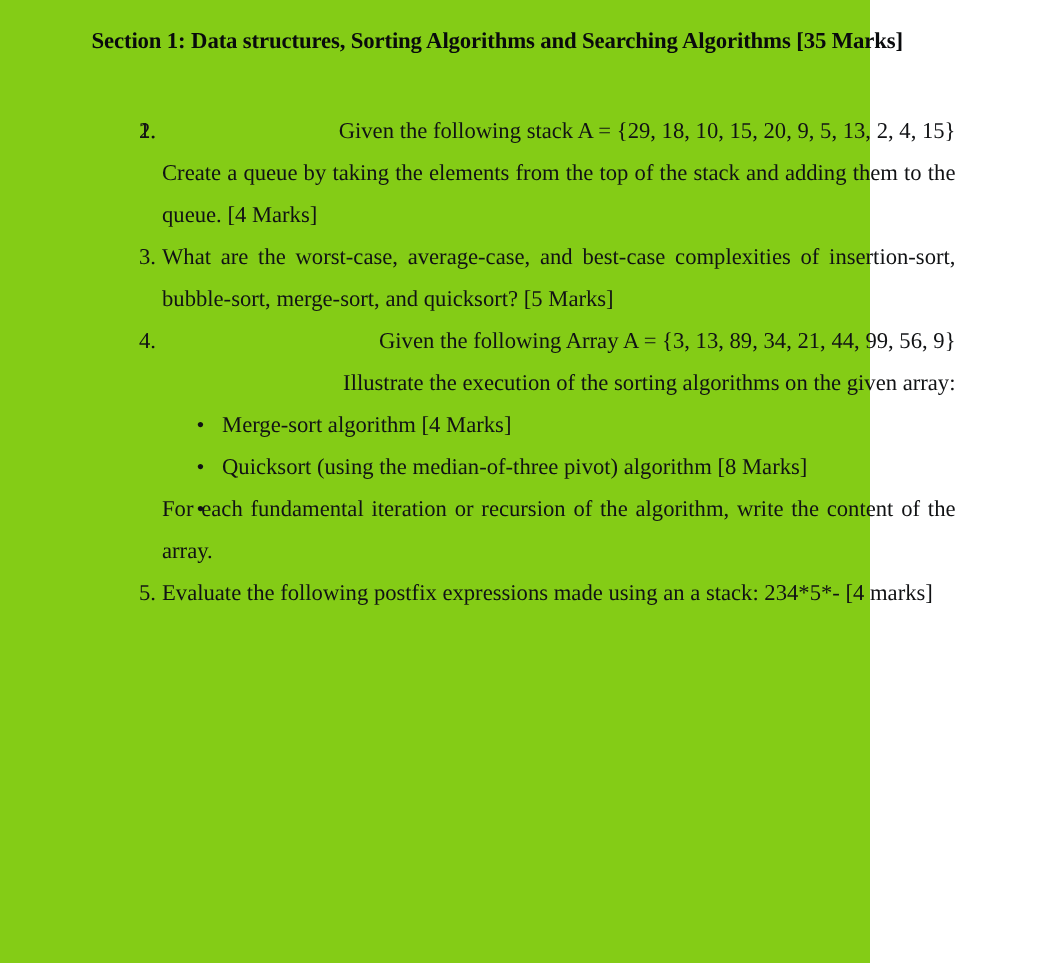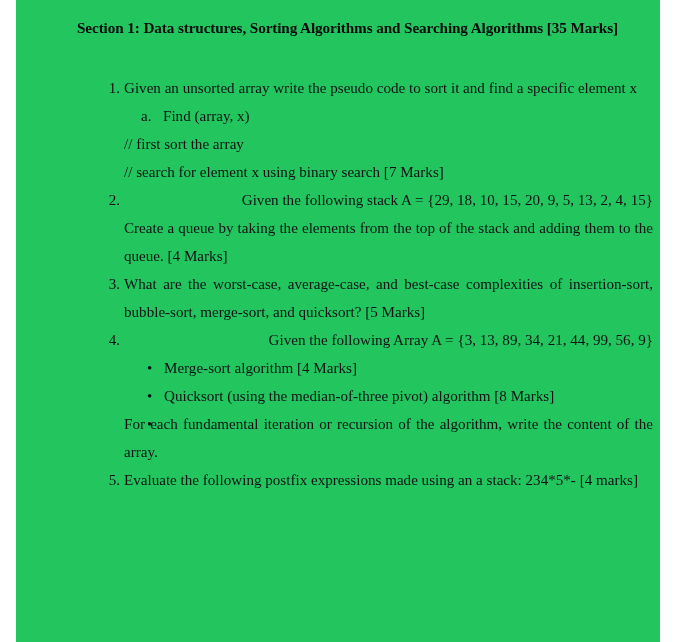--- a/index.html
+++ b/index.html
@@ -13,25 +13,25 @@
     font-family: "Liberation Serif", "DejaVu Serif", serif;
     color: #17181a;
     overflow: hidden;
     position: relative;
     -webkit-font-smoothing: antialiased;
   }
 
   
   .page {
     position: absolute;
-    left: 16px;
+    left: 0;
     top: 0;
-    width: 644px;
+    width: 580px;
     height: 642px;
-    background: #22c55e;
+    background: #84cc16;
   }
 
   
   .scan {
     position: absolute;
     left: 0;
     top: 0;
     width: 700px;
     height: 642px;
     filter: blur(0.22px) contrast(1.06);
@@ -143,29 +143,20 @@
 
 <div class="page">
   <div class="scan">
 
     <div class="section-heading">Section 1: Data structures, Sorting Algorithms and Searching Algorithms [35 Marks]</div>
 
     <div class="qlist">
 
       <div class="qitem">
         <span class="qnum">1.</span>
-        <div class="qbody">
-          <p class="justify">Given an unsorted array write the pseudo code to sort it and find a specific element x</p>
-          <div class="sub-alpha">
-            <span class="alpha-marker">a.</span>
-            <span class="alpha-text">Find (array, x)</span>
-          </div>
-          <p class="comment-line">// first sort the array</p>
-          <p class="comment-line">// search for element x using binary search [7 Marks]</p>
-        </div>
       </div>
 
       <div class="qitem">
         <span class="qnum">2.</span>
         <div class="qbody">
           <p class="plain">Given the following stack A = {29, 18, 10, 15, 20, 9, 5, 13, 2, 4, 15}</p>
           <p class="justify">Create a queue by taking the elements from the top of the stack and adding them to the queue. [4 Marks]</p>
         </div>
       </div>
 
@@ -173,20 +164,21 @@
         <span class="qnum">3.</span>
         <div class="qbody">
           <p class="justify">What are the worst-case, average-case, and best-case complexities of insertion-sort, bubble-sort, merge-sort, and quicksort? [5 Marks]</p>
         </div>
       </div>
 
       <div class="qitem">
         <span class="qnum">4.</span>
         <div class="qbody">
           <p class="plain">Given the following Array A = {3, 13, 89, 34, 21, 44, 99, 56, 9}</p>
+          <p class="plain">Illustrate the execution of the sorting algorithms on the given array:</p>
           <ul class="bullets">
             <li>
               <span class="dot">•</span>
               <span>Merge-sort algorithm [4 Marks]</span>
             </li>
             <li>
               <span class="dot">•</span>
               <span>Quicksort (using the median-of-three pivot) algorithm [8 Marks]</span>
             </li>
             <li>

